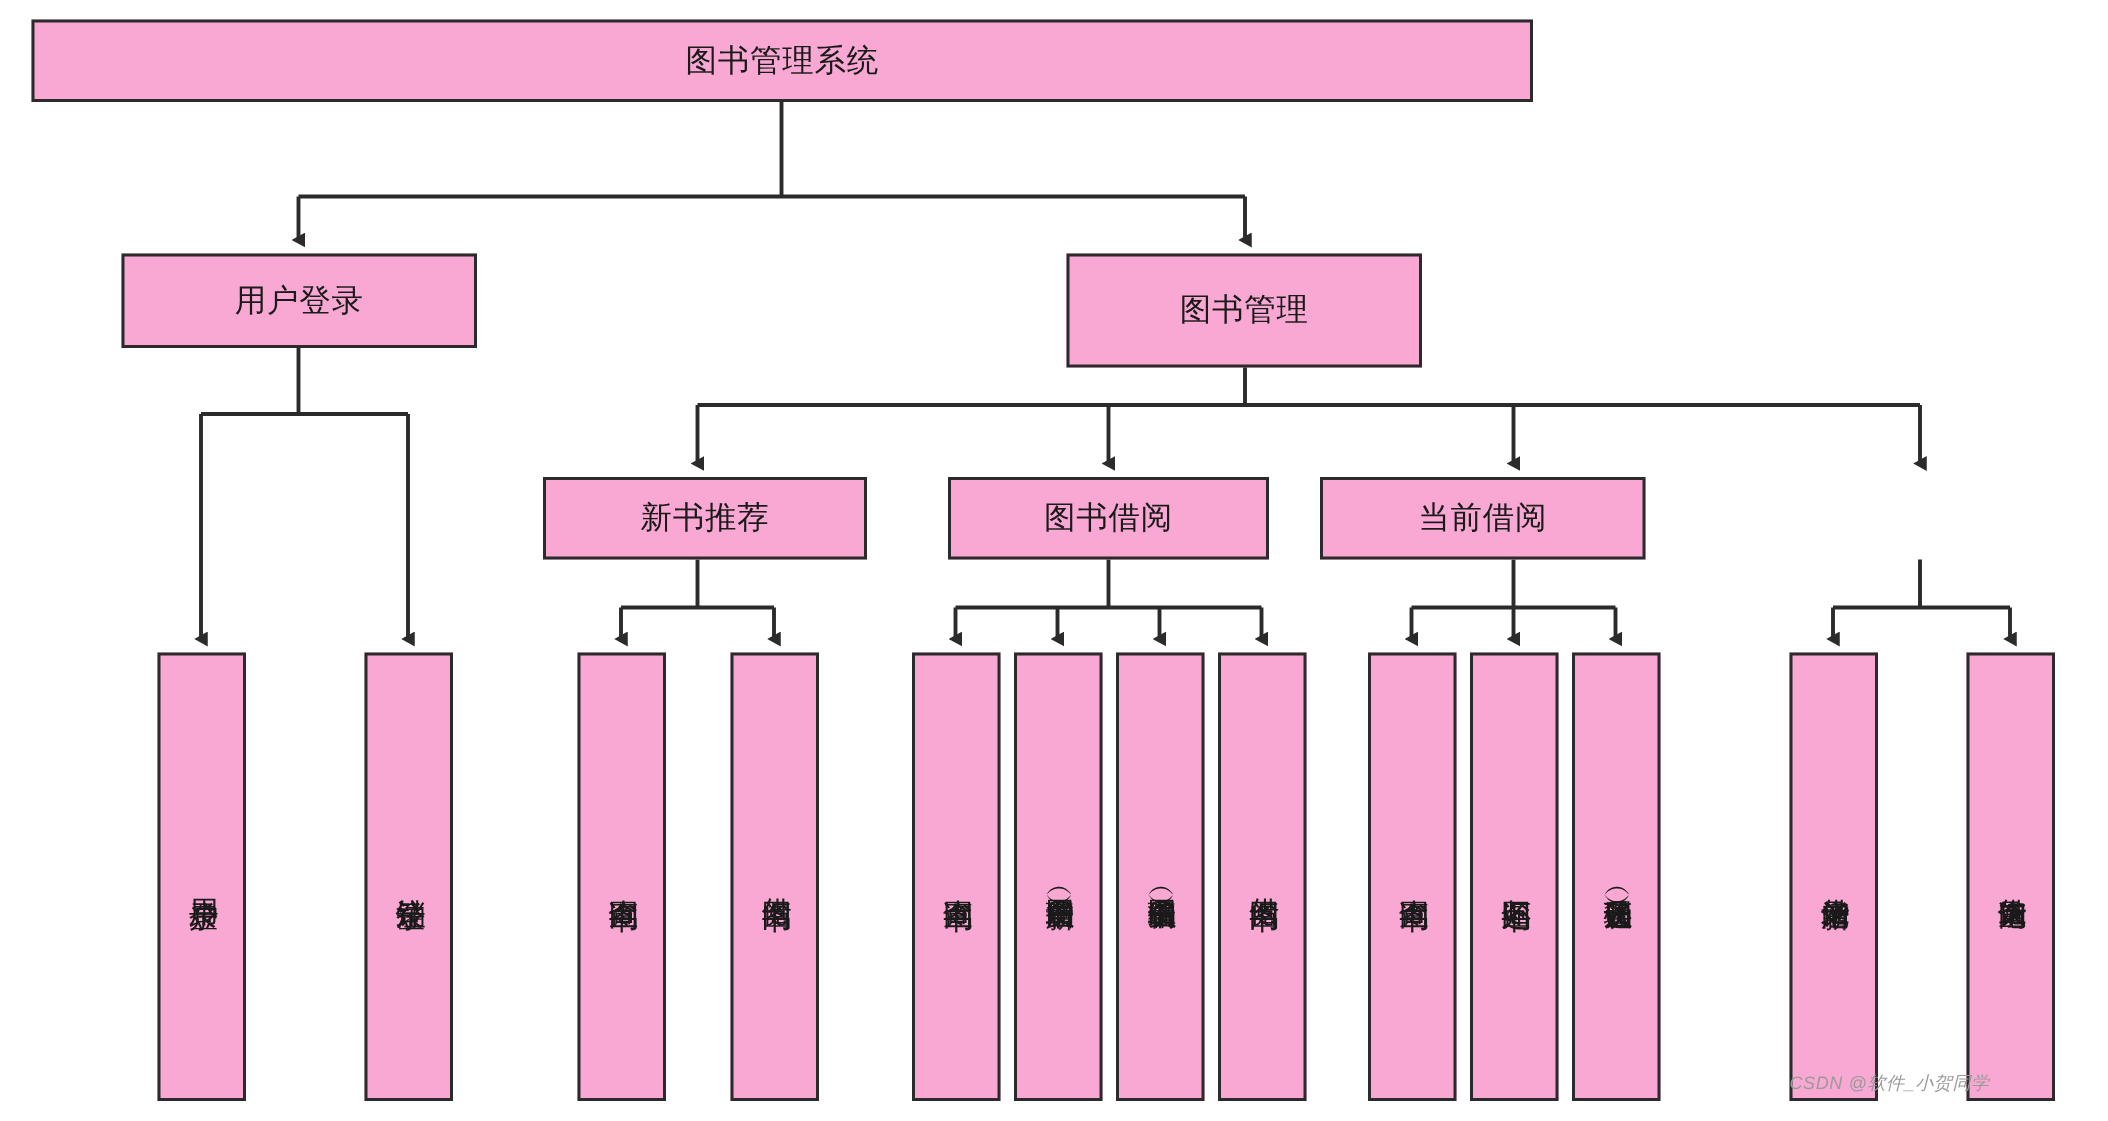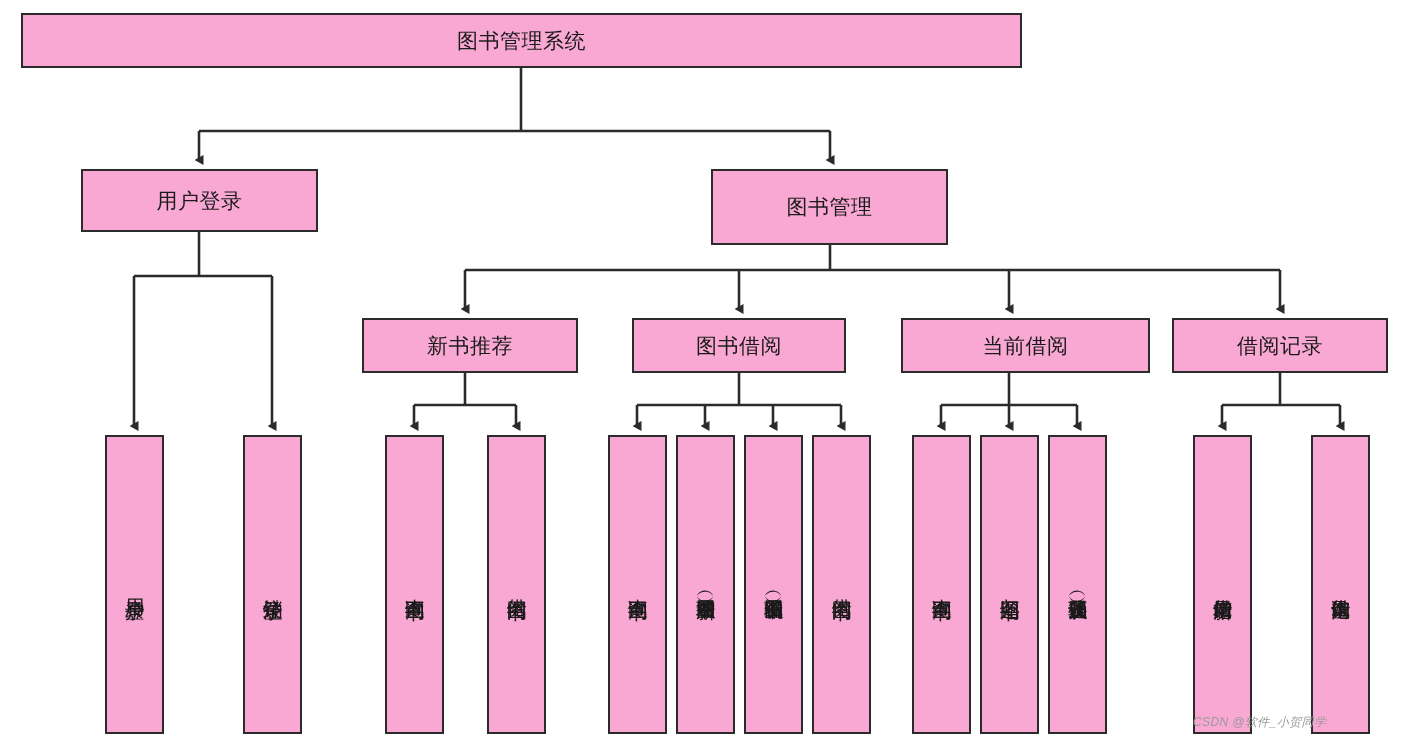--- a/index.html
+++ b/index.html
@@ -140,25 +140,22 @@
   <div class="node horiz" style="left:711px; top:169px; width:237px; height:76px;">
     <span class="label">图书管理</span>
   </div>
 
   <div class="node horiz" style="left:362px; top:318px; width:216px; height:55px;">
     <span class="label">新书推荐</span>
   </div>
   <div class="node horiz" style="left:632px; top:318px; width:214px; height:55px;justify-content:center;">
     <span class="label">图书借阅</span>
   </div>
-  <div class="node horiz" style="left:901px; top:318px; width:249px; height:55px;">
+  <div class="node horiz" style="left:880px; top:318px; width:217px; height:55px;">
     <span class="label">当前借阅</span>
-  </div>
-  <div class="node horiz" style="left:1172px; top:318px; width:216px; height:55px;">
-    <span class="label">借阅记录</span>
   </div>
 
   <div class="node vert" style="left:105px; top:435px; width:59px; height:299px;">
     <span class="label">用户登录</span>
   </div>
   <div class="node vert" style="left:243px; top:435px; width:59px; height:299px;">
     <span class="label">注销登录</span>
   </div>
 
   <div class="node vert" style="left:385px; top:435px; width:59px; height:299px;">

